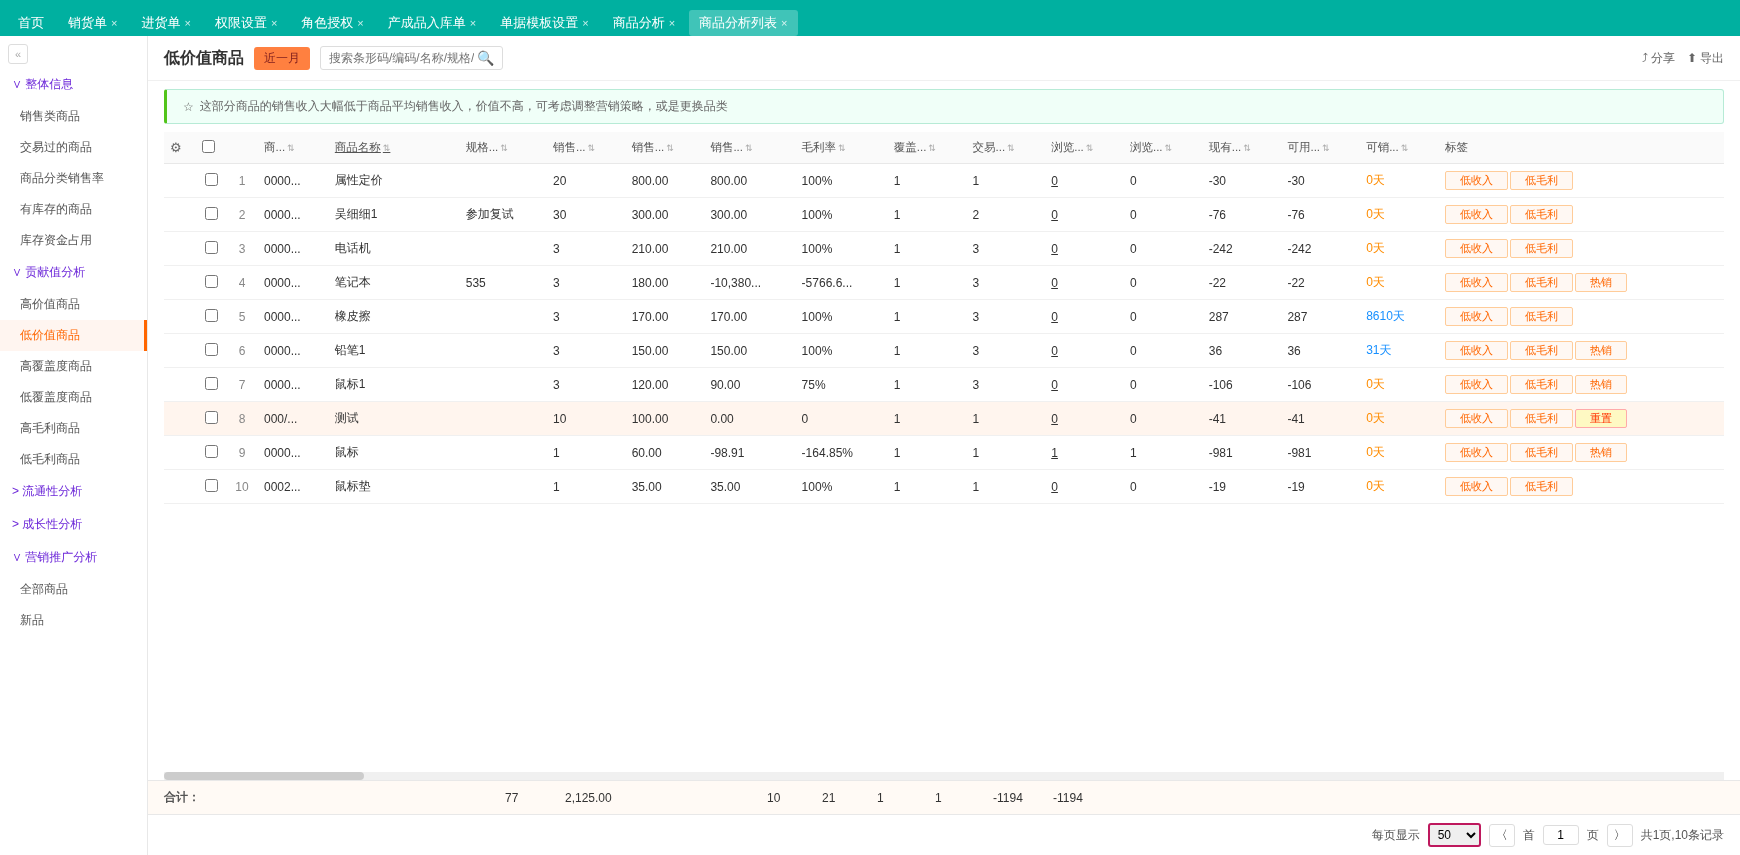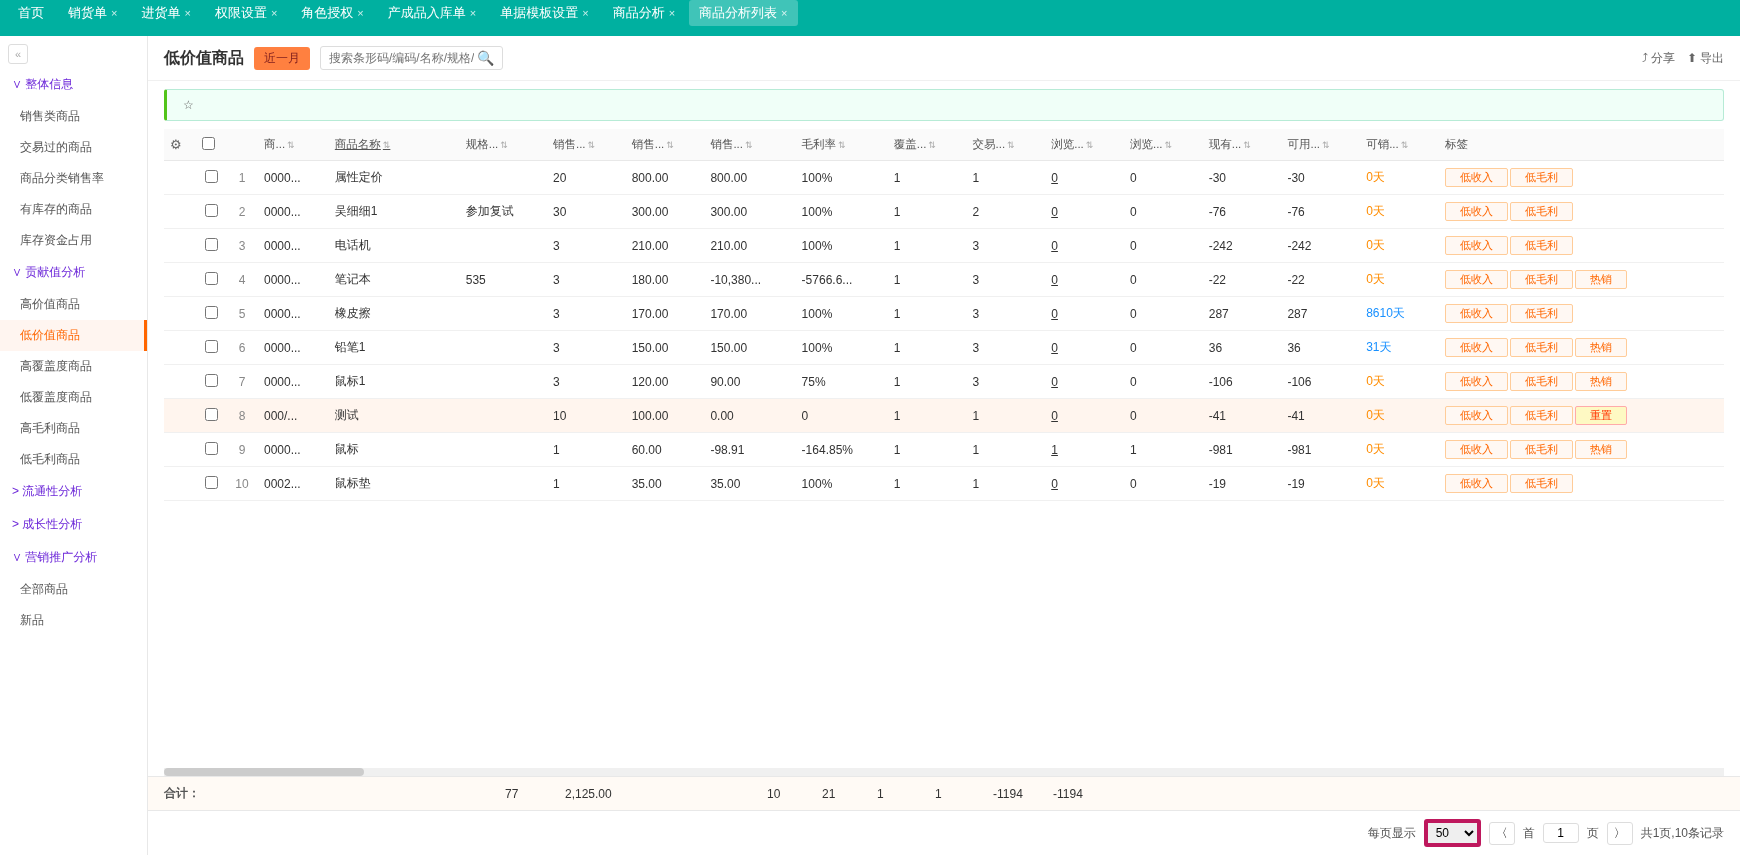--- a/index.html
+++ b/index.html
@@ -3,21 +3,21 @@
   <meta charset="utf-8">
   <style>
     * { margin: 0; padding: 0; box-sizing: border-box; }
     body { font-family: 'Microsoft YaHei', Arial, sans-serif; font-size: 12px; background: #f5f5f5; overflow: hidden; width: 1740px; height: 855px; }
 
     
     .top-nav {
       background: #00b0a0;
       height: 36px;
       display: flex;
-      align-items: flex-start;
+      align-items: flex-end;
       padding: 0 8px;
       gap: 4px;
     }
     .nav-item {
       color: #fff;
       padding: 4px 10px;
       border-radius: 3px;
       cursor: pointer;
       font-size: 13px;
       white-space: nowrap;
@@ -222,21 +222,21 @@
       border-top: 1px solid #e8e8e8;
       padding: 8px 16px;
       display: flex;
       align-items: center;
       justify-content: flex-end;
       gap: 8px;
       font-size: 12px;
       color: #555;
     }
     .page-select {
-      border: 4px solid #be185d;
+      border: 2px solid #be185d;
       border-radius: 3px;
       padding: 2px 4px;
       font-size: 12px;
     }
     .page-btn {
       border: 1px solid #ddd;
       border-radius: 3px;
       background: #fff;
       padding: 2px 6px;
       cursor: pointer;
@@ -368,20 +368,21 @@
         </div>
         <div class="action-btn">
           <span>⬆</span>
           <span>导出</span>
         </div>
       </div>
     </div>
 
     <div class="alert-banner">
       <span>☆</span>
+      <span>这部分商品的销售收入大幅低于商品平均销售收入，价值不高，可考虑调整营销策略，或是更换品类</span>
     </div>
 
     <div class="table-wrapper">
       <table>
         <thead>
           <tr>
             <th style="width:32px;"><span class="settings-icon">⚙</span></th>
             <th style="width:28px;"><input type="checkbox" style=""></th>
             <th style="width:32px;"></th>
             <th>商...<span class="sort-icon">⇅</span></th>

